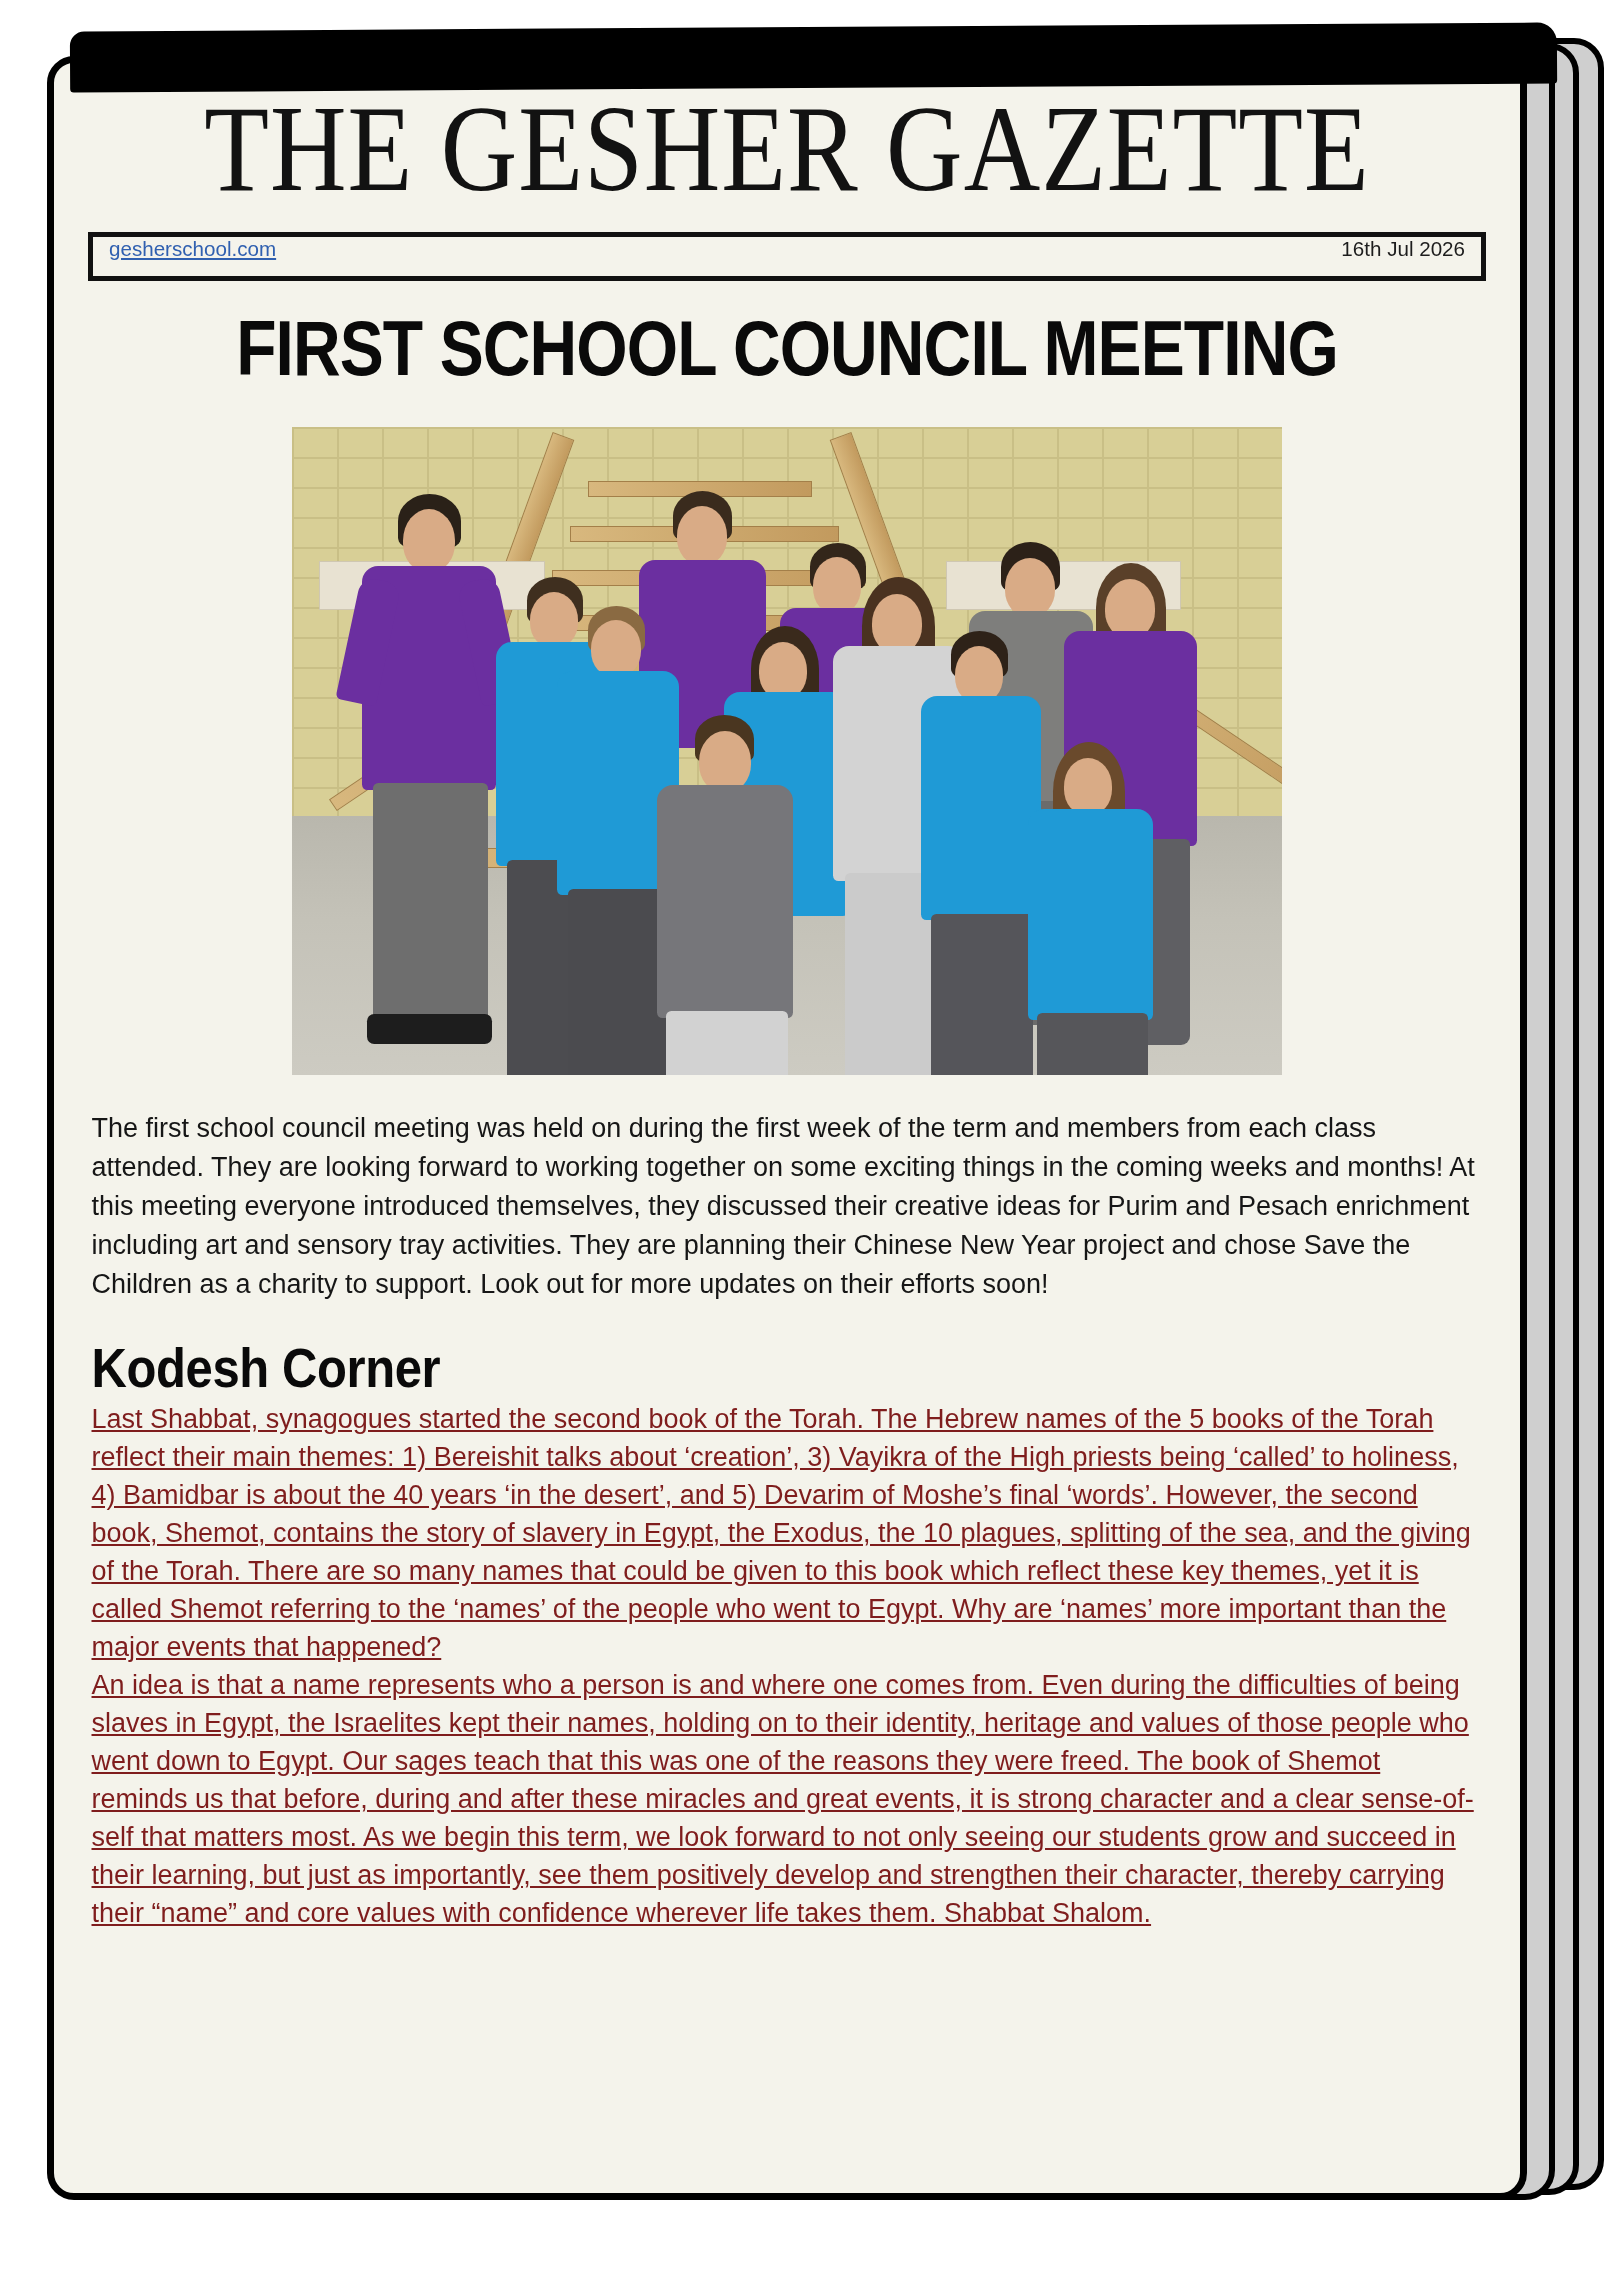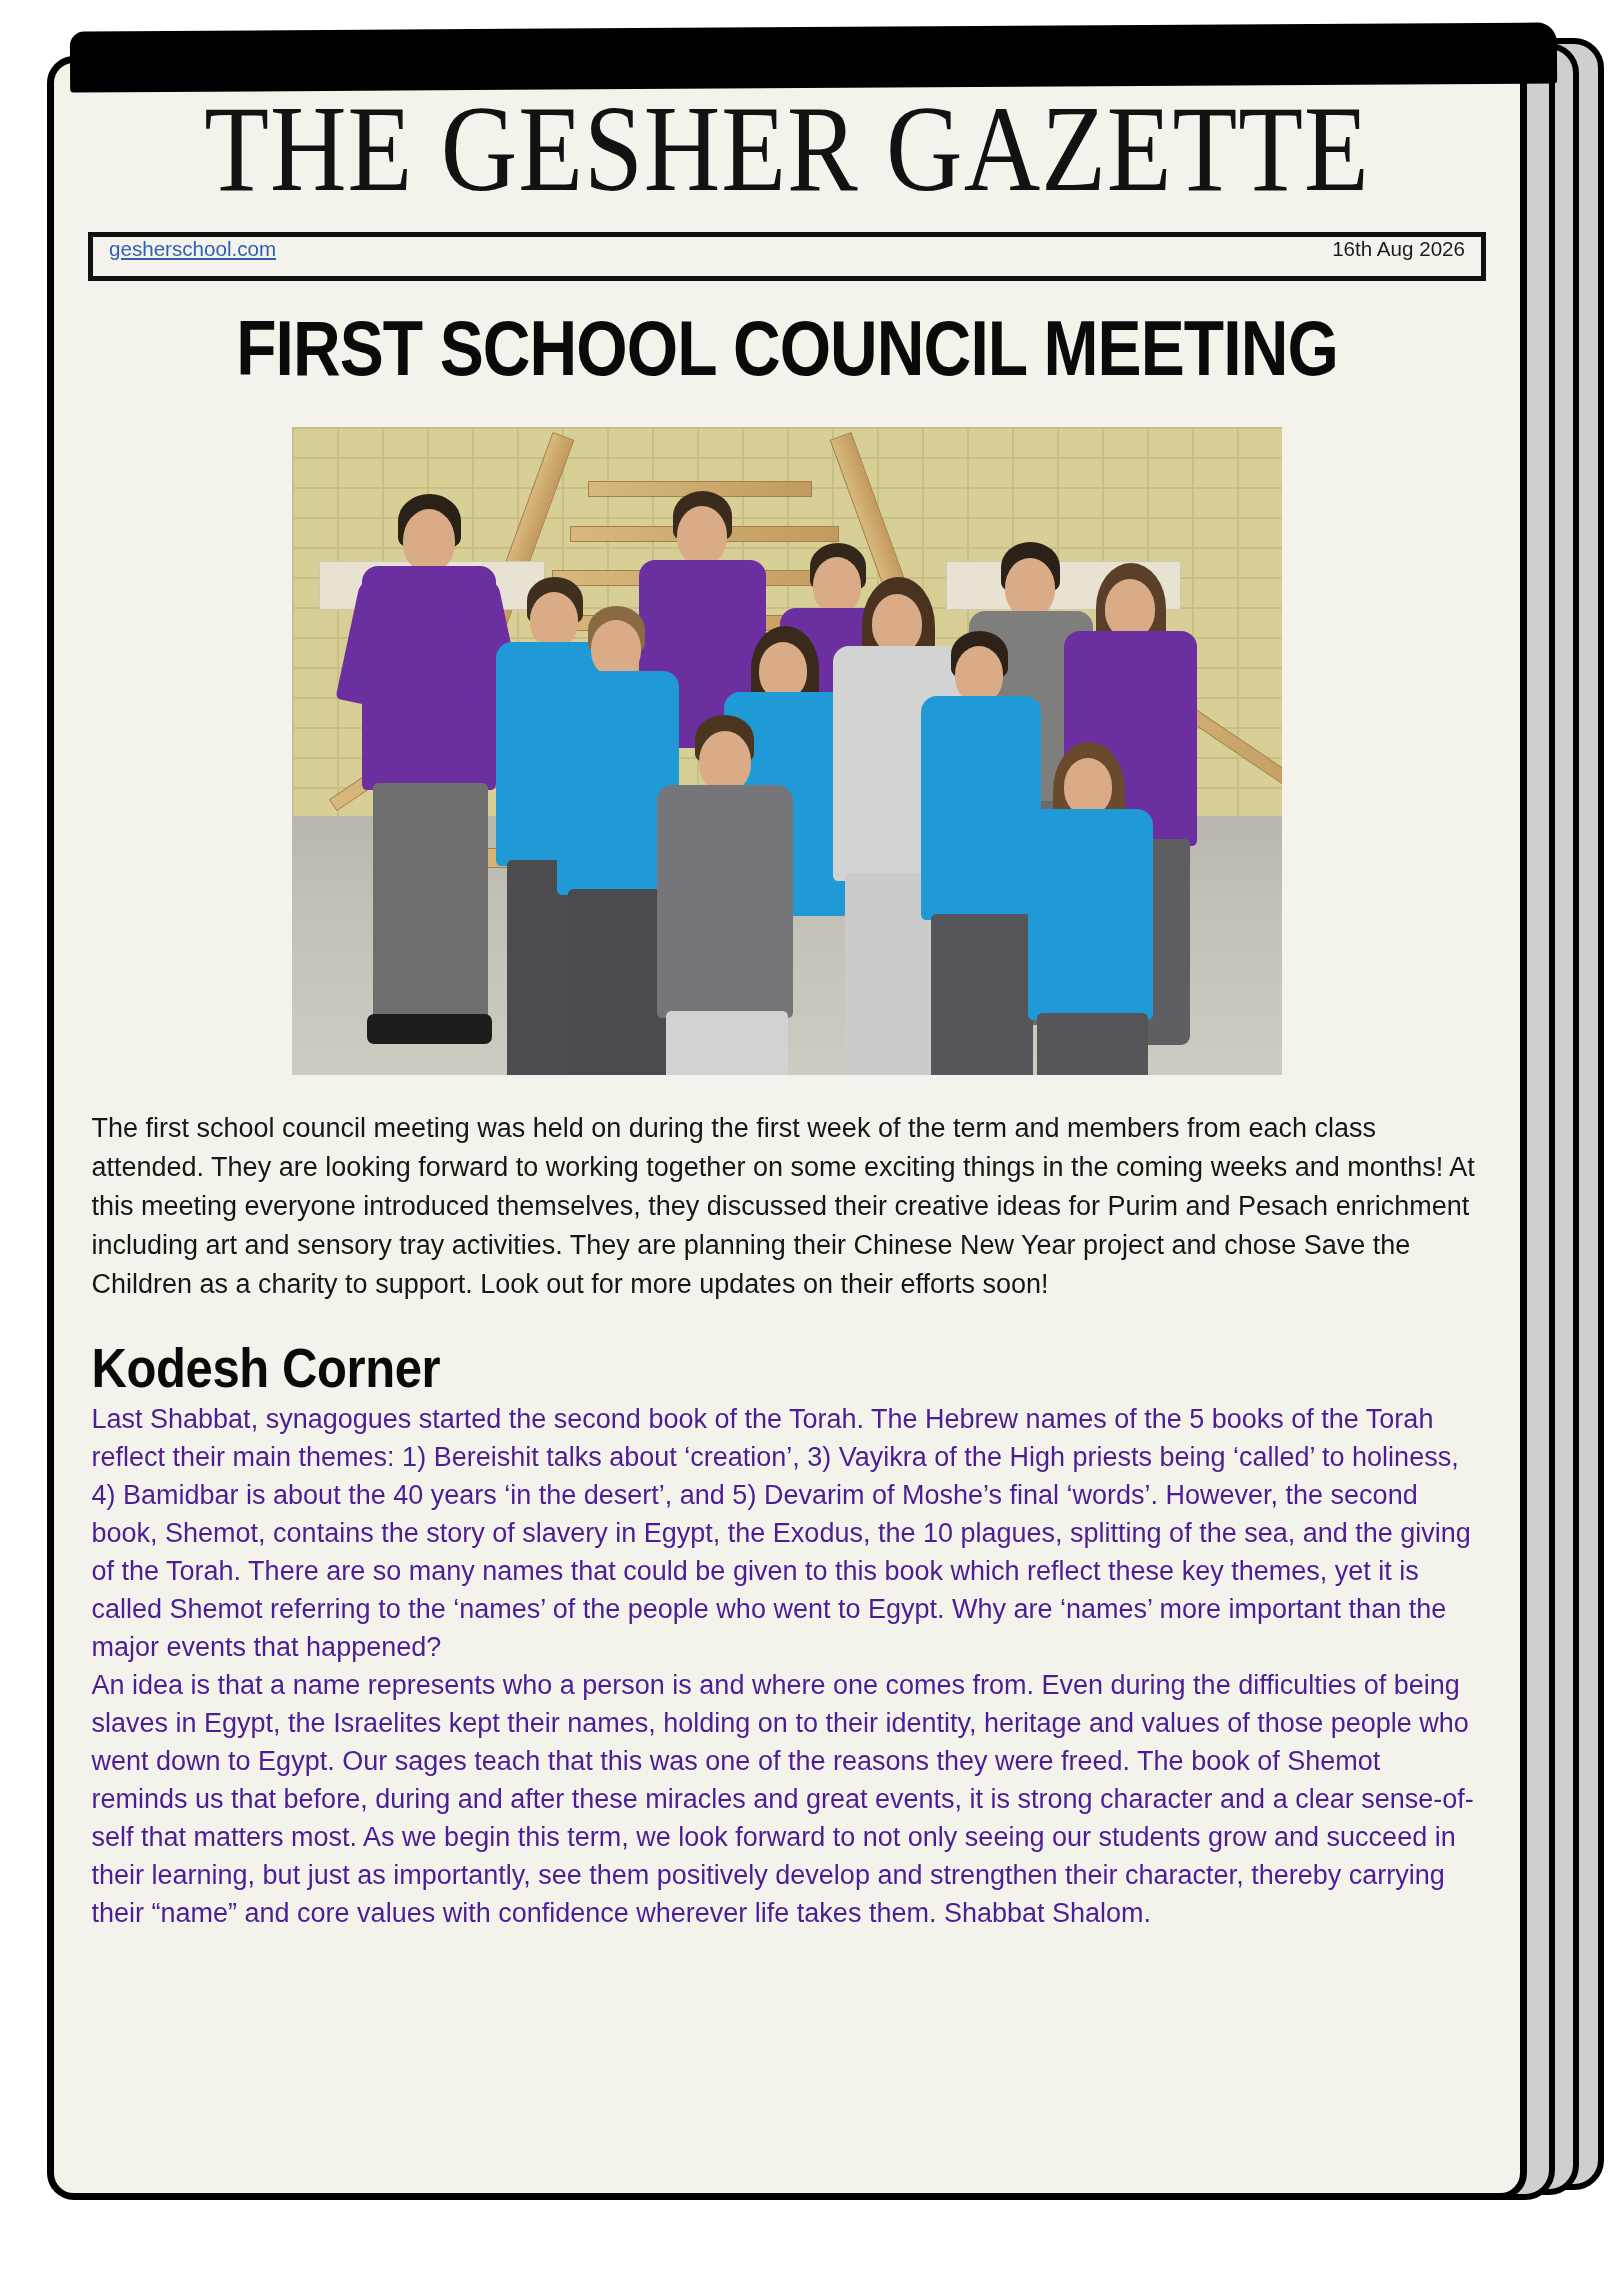--- a/index.html
+++ b/index.html
@@ -197,41 +197,42 @@
     line-height: 1.08;
     letter-spacing: -0.4px;
     color: #0a0a0a;
     transform: scaleY(1.15);
     transform-origin: left top;
   }
   .kodesh-para {
     margin: 0 12.5px 0 12.5px;
     font-size: 27px;
     line-height: 1.41;
-    color: #4c1d95;
+    color: #7f1d1d;
+    text-decoration: underline;
   }
   .kodesh-para + .kodesh-para { margin-top: 0; }
 </style>
 </head>
 <body>
 
 <div class="page-stack" id="stack-3"></div>
 <div class="page-stack" id="stack-2"></div>
 <div class="page-stack" id="stack-1"></div>
 
 <div id="page-sheet">
   <div class="content">
 
     <h1 id="masthead-title">THE GESHER GAZETTE</h1>
 
     <div id="info-bar">
       <span class="cell left">
         <span class="newsletter-link">gesherschool.com</span>
       </span>
-      <span class="cell right">16th Aug 2026</span>
+      <span class="cell right">16th Jul 2026</span>
     </div>
 
     <div id="headline">FIRST SCHOOL COUNCIL MEETING</div>
 
     <div id="photo-wrap">
       <div class="ph brickwall"></div>
       <div class="ph brickwall2"></div>
       <div class="ph floor"></div>
 
       <div class="ph beam" style="left:260px; top:9px; width:23px; height:466px; transform:rotate(20deg); transform-origin:top center;"></div>

